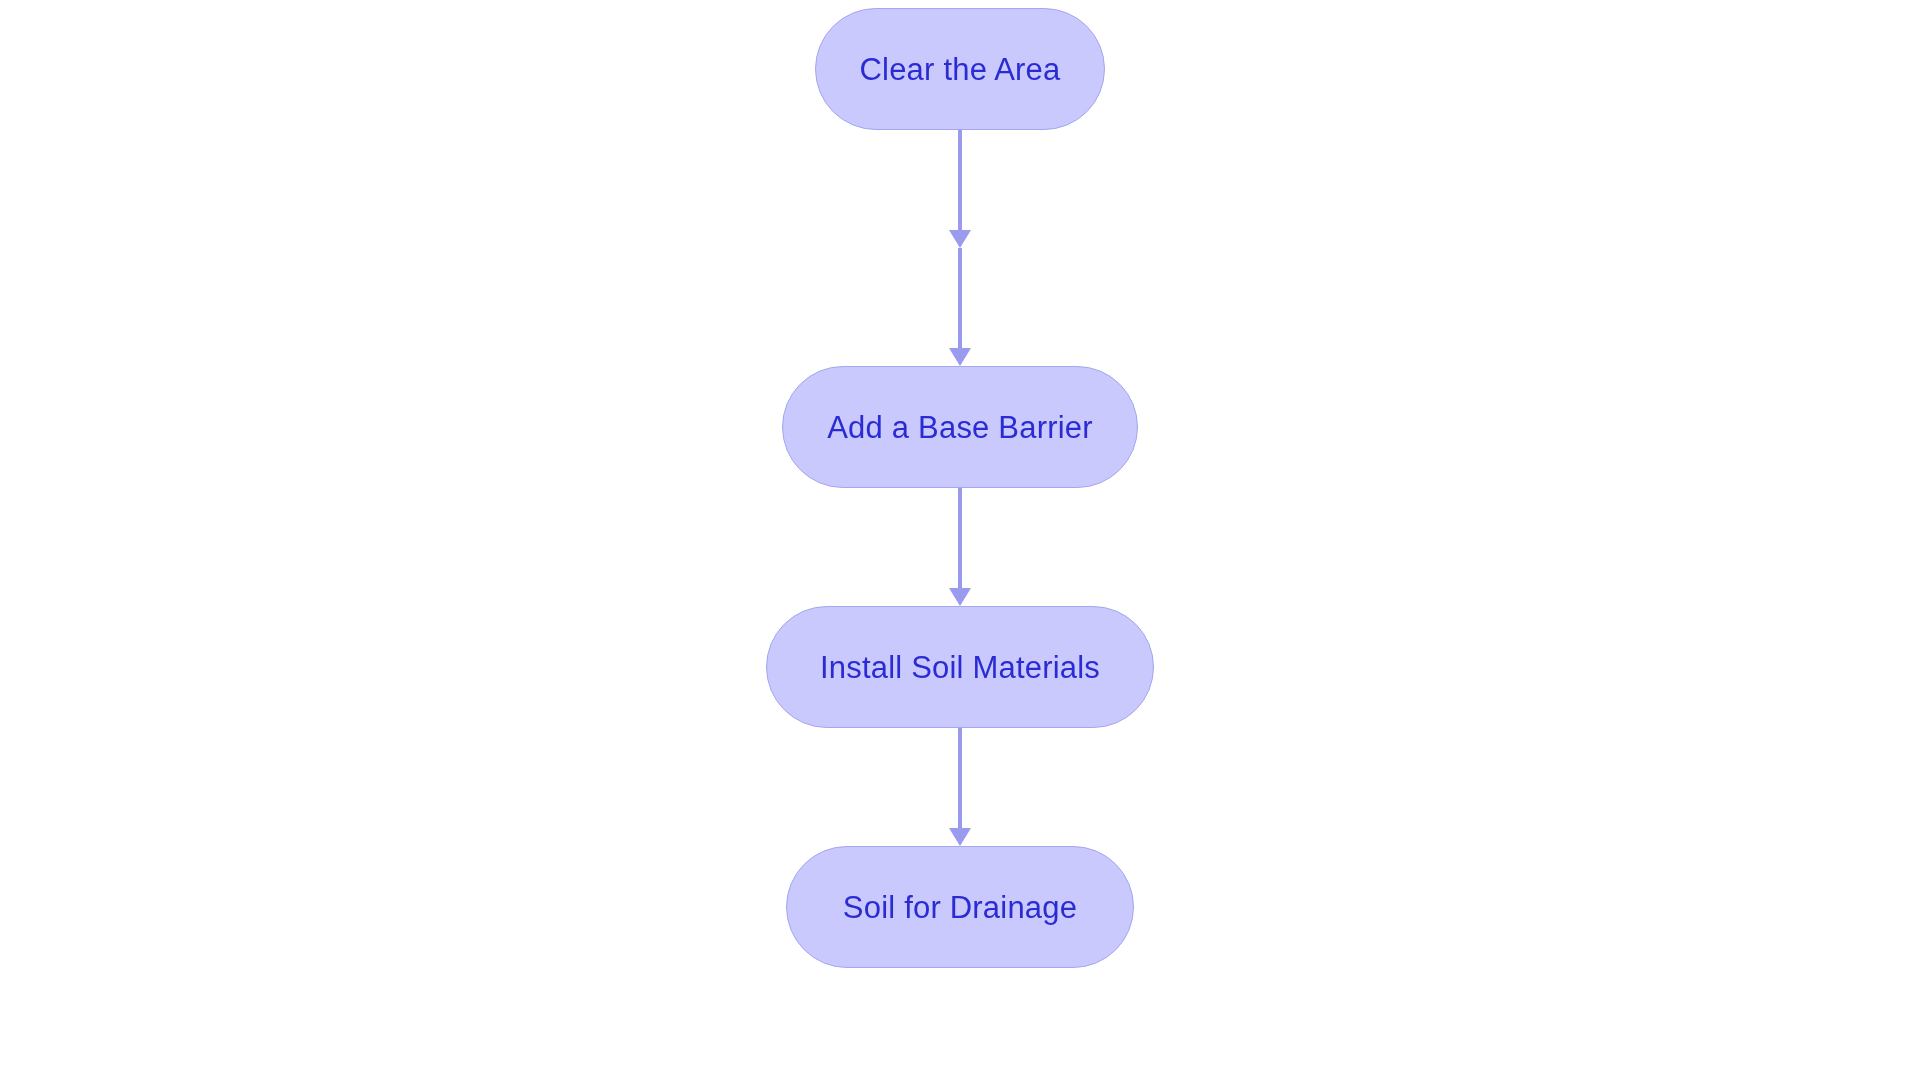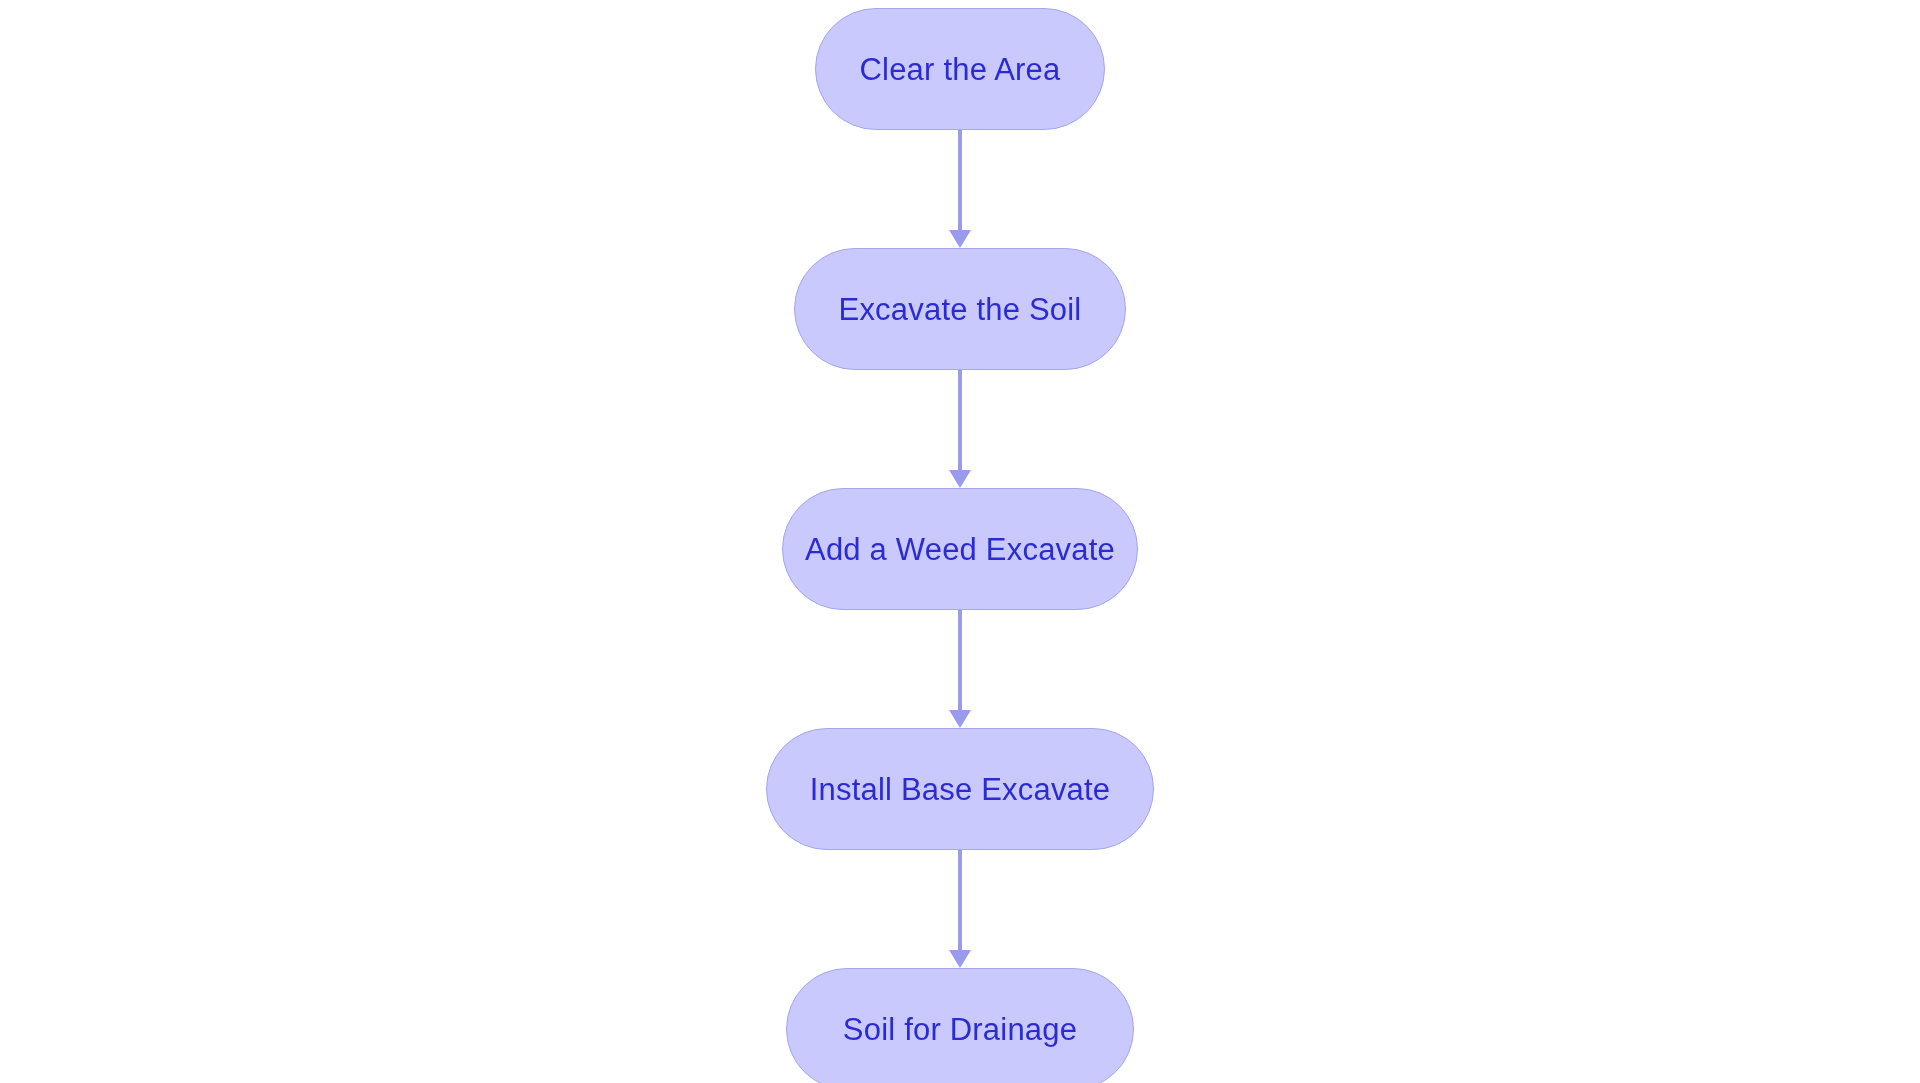--- a/index.html
+++ b/index.html
@@ -101,44 +101,41 @@
       <span class="node-label">Clear the Area</span>
     </div>
 
     <div class="connector">
       <svg viewBox="0 0 40 118" xmlns="http://www.w3.org/2000/svg">
         <line x1="20" y1="0" x2="20" y2="100" stroke="#9a9aee" stroke-width="4"></line>
         <polygon points="9,100 31,100 20,118" fill="#9a9aee"></polygon>
       </svg>
     </div>
 
-    <div class="node n1" style="background: rgb(201, 201, 253); border-color: rgb(165, 165, 240); color: rgb(43, 43, 212);">
-      <span class="node-label">Excavate the Soil</span>
-    </div>
 
     <div class="connector">
       <svg viewBox="0 0 40 118" xmlns="http://www.w3.org/2000/svg">
         <line x1="20" y1="0" x2="20" y2="100" stroke="#9a9aee" stroke-width="4"></line>
         <polygon points="9,100 31,100 20,118" fill="#9a9aee"></polygon>
       </svg>
     </div>
 
     <div class="node n2" style="background: rgb(201, 201, 253); border-color: rgb(165, 165, 240); color: rgb(43, 43, 212);">
-      <span class="node-label">Add a Weed Excavate</span>
+      <span class="node-label">Add a Base Barrier</span>
     </div>
 
     <div class="connector">
       <svg viewBox="0 0 40 118" xmlns="http://www.w3.org/2000/svg">
         <line x1="20" y1="0" x2="20" y2="100" stroke="#9a9aee" stroke-width="4"></line>
         <polygon points="9,100 31,100 20,118" fill="#9a9aee"></polygon>
       </svg>
     </div>
 
     <div class="node n3" style="background: rgb(201, 201, 253); border-color: rgb(165, 165, 240); color: rgb(43, 43, 212);">
-      <span class="node-label">Install Base Excavate</span>
+      <span class="node-label">Install Soil Materials</span>
     </div>
 
     <div class="connector">
       <svg viewBox="0 0 40 118" xmlns="http://www.w3.org/2000/svg">
         <line x1="20" y1="0" x2="20" y2="100" stroke="#9a9aee" stroke-width="4"></line>
         <polygon points="9,100 31,100 20,118" fill="#9a9aee"></polygon>
       </svg>
     </div>
 
     <div class="node n4" style="background: rgb(201, 201, 253); border-color: rgb(165, 165, 240); color: rgb(43, 43, 212);">

